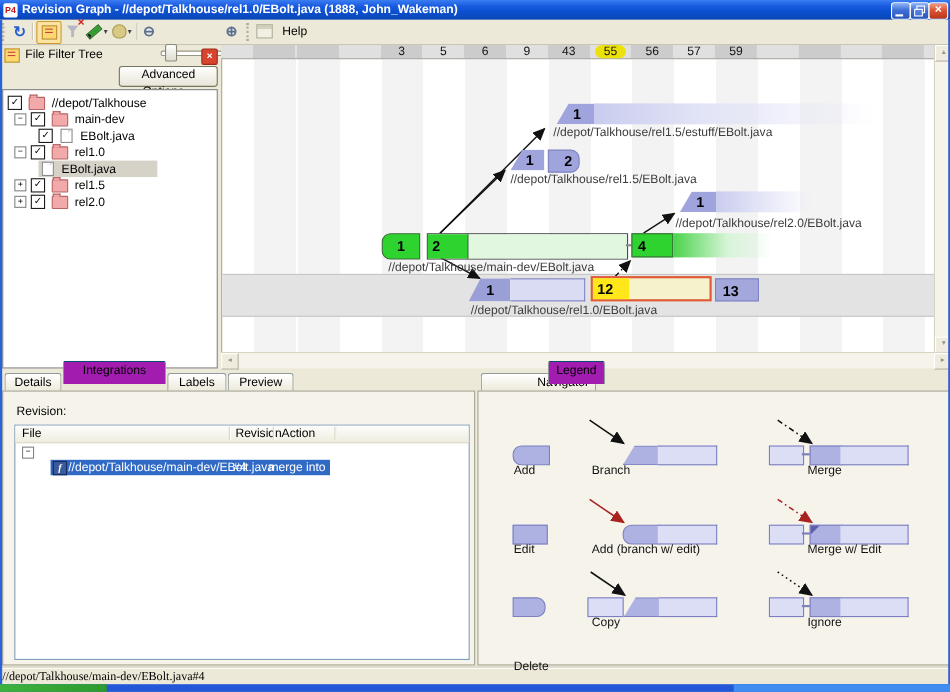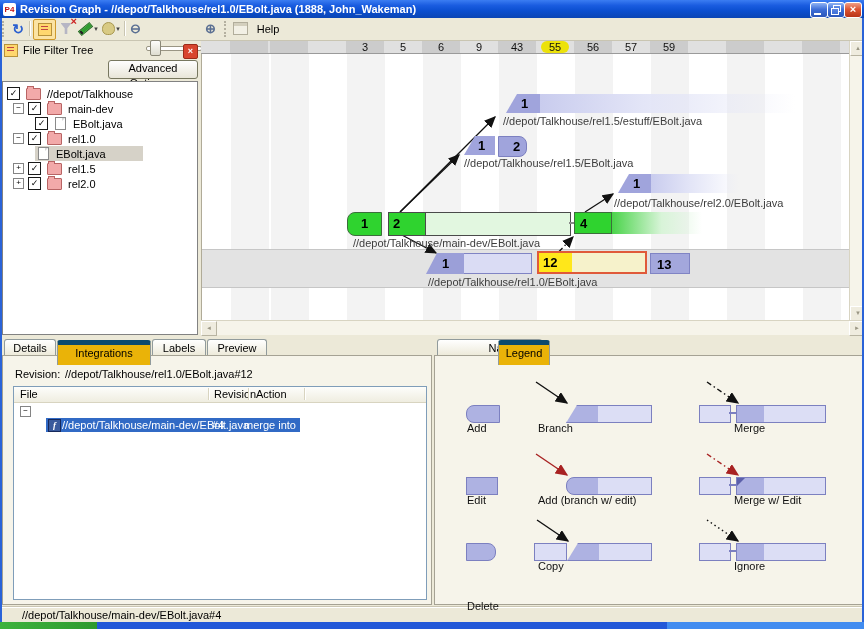--- a/index.html
+++ b/index.html
@@ -60,21 +60,21 @@
     repeating-linear-gradient(90deg,#f3f3f3 0 38px,#ffffff 38px 76px);background-position:69px 0;overflow:hidden;}
   .band{position:absolute;left:0;top:195px;width:648px;height:37px;background:#e3e3e3;border-top:1px solid #c6c6c6;border-bottom:1px solid #c6c6c6;}
   .node{position:absolute;font:bold 13px/19px "Liberation Sans",sans-serif;color:#000;}
   .slant{clip-path:polygon(11px 0,100% 0,100% 100%,0 100%);}
   .pathlbl{position:absolute;font-size:11px;color:#3d3d3d;white-space:nowrap;}
   .vscroll{left:849px;top:41px;width:15px;height:279px;background:#f6f4ea;border-left:1px solid #d8d4c2;}
   .hscroll{left:201px;top:320px;width:663px;height:14px;background:#f6f4ea;border-top:1px solid #d8d4c2;}
   .sarrow{position:absolute;width:14px;height:13px;background:#efecdf;border:1px solid #fff;border-right-color:#b8b4a2;border-bottom-color:#b8b4a2;color:#9a9684;font-size:6px;text-align:center;line-height:13px;}
   
   .tab{position:absolute;top:339px;height:16px;background:linear-gradient(180deg,#ffffff,#ece9d8);border:1px solid #919b9c;border-bottom:none;border-radius:3px 3px 0 0;text-align:center;line-height:16px;z-index:1;}
-  .tab.active{top:340px;height:20px;background:#eab308;border-top:5px solid #0c4a6e;line-height:17px;z-index:3;}
+  .tab.active{top:328px;height:20px;background:#a21caf;border-top:1px solid #0c4a6e;line-height:17px;z-index:3;}
   .page{position:absolute;top:355px;height:248px;background:#f6f4ea;border:1px solid #a5a294;z-index:2;}
   
   .itable{position:absolute;left:10px;top:30px;width:412px;height:212px;background:#fff;border:1px solid #7f9db9;}
   .ithead{position:absolute;left:0;top:0;width:100%;height:15px;background:linear-gradient(180deg,#fdfdfb,#efede0);border-bottom:1px solid #d8d4c0;}
   .itsep{position:absolute;top:1px;width:1px;height:12px;background:#d8d4c0;border-right:1px solid #fff;}
   .selrow{position:absolute;background:#316ac5;color:#fff;}
   .integicon{position:absolute;width:11px;height:11px;background:#3a5a9c;border:1px solid #16295c;color:#fff;font:italic bold 9px/11px "Liberation Serif",serif;text-align:center;}
   
   .lg-head{position:absolute;height:16px;background:#aeb2e2;border:1px solid #7c80c0;}
   .lg-bar{position:absolute;height:16px;background:#dcdef5;border:1px solid #7c80c0;}
@@ -268,21 +268,20 @@
     <span class="sarrow" style="left:648px;top:0;">►</span>
   </div>
 
   <span class="tab" style="left:4px;width:50px;">Details</span>
   <span class="tab active" style="left:57px;width:92px;">Integrations</span>
   <span class="tab" style="left:152px;width:52px;text-align:center;">Labels</span>
   <span class="tab" style="left:207px;width:58px;">Preview</span>
 
   <div class="page" style="left:2px;width:428px;">
     <span class="abs" style="left:12px;top:12px;font-weight:bold;font-weight:normal;">Revision:</span>
-    <span class="abs" style="left:62px;top:12px;">//depot/Talkhouse/rel1.0/EBolt.java#12</span>
     <div class="itable">
       <div class="ithead">
         <span class="abs" style="left:6px;top:1px;">File</span>
         <span class="abs" style="left:200px;top:1px;">Revision</span>
         <span class="abs" style="left:242px;top:1px;">Action</span>
         <span class="itsep" style="left:194px;"></span>
         <span class="itsep" style="left:234px;"></span>
         <span class="itsep" style="left:290px;"></span>
       </div>
       <span class="exp abs" style="left:6px;top:19px;">−</span>
@@ -354,20 +353,20 @@
         <line x1="4" y1="4" x2="35" y2="25" stroke="#111" stroke-width="1.4" stroke-dasharray="1.5 3" marker-end="url(#ab)"></line>
       </svg>
     <div class="lg-bar" style="left:264px;top:187px;width:30px;"></div>
     <div class="lg-conn" style="left:294px;top:194px;width:8px;"></div>
     <div class="lg-head" style="left:301px;top:187px;width:28px;"></div>
     <div class="lg-bar" style="left:329px;top:187px;width:61px;border-left:none;"></div>
     <span class="lg-lbl" style="left:299px;top:204px;">Ignore</span>
   </div>
 
   <div class="abs statusbar">
-    <span style="margin-left:22px;">//depot/Talkhouse/main-dev/EBolt.java#4</span>
+    <span style="margin-left:2px;font-family:Liberation Serif, serif;">//depot/Talkhouse/main-dev/EBolt.java#4</span>
   </div>
 
   <div class="abs taskbar">
     <span class="abs" style="left:0;top:0;width:97px;height:7px;background:linear-gradient(90deg,#3db23d,#2e9a2e);"></span>
     <span class="abs" style="left:667px;top:0;width:197px;height:7px;background:#418cf0;"></span>
   </div>
 </div>
 
 </body></html>

